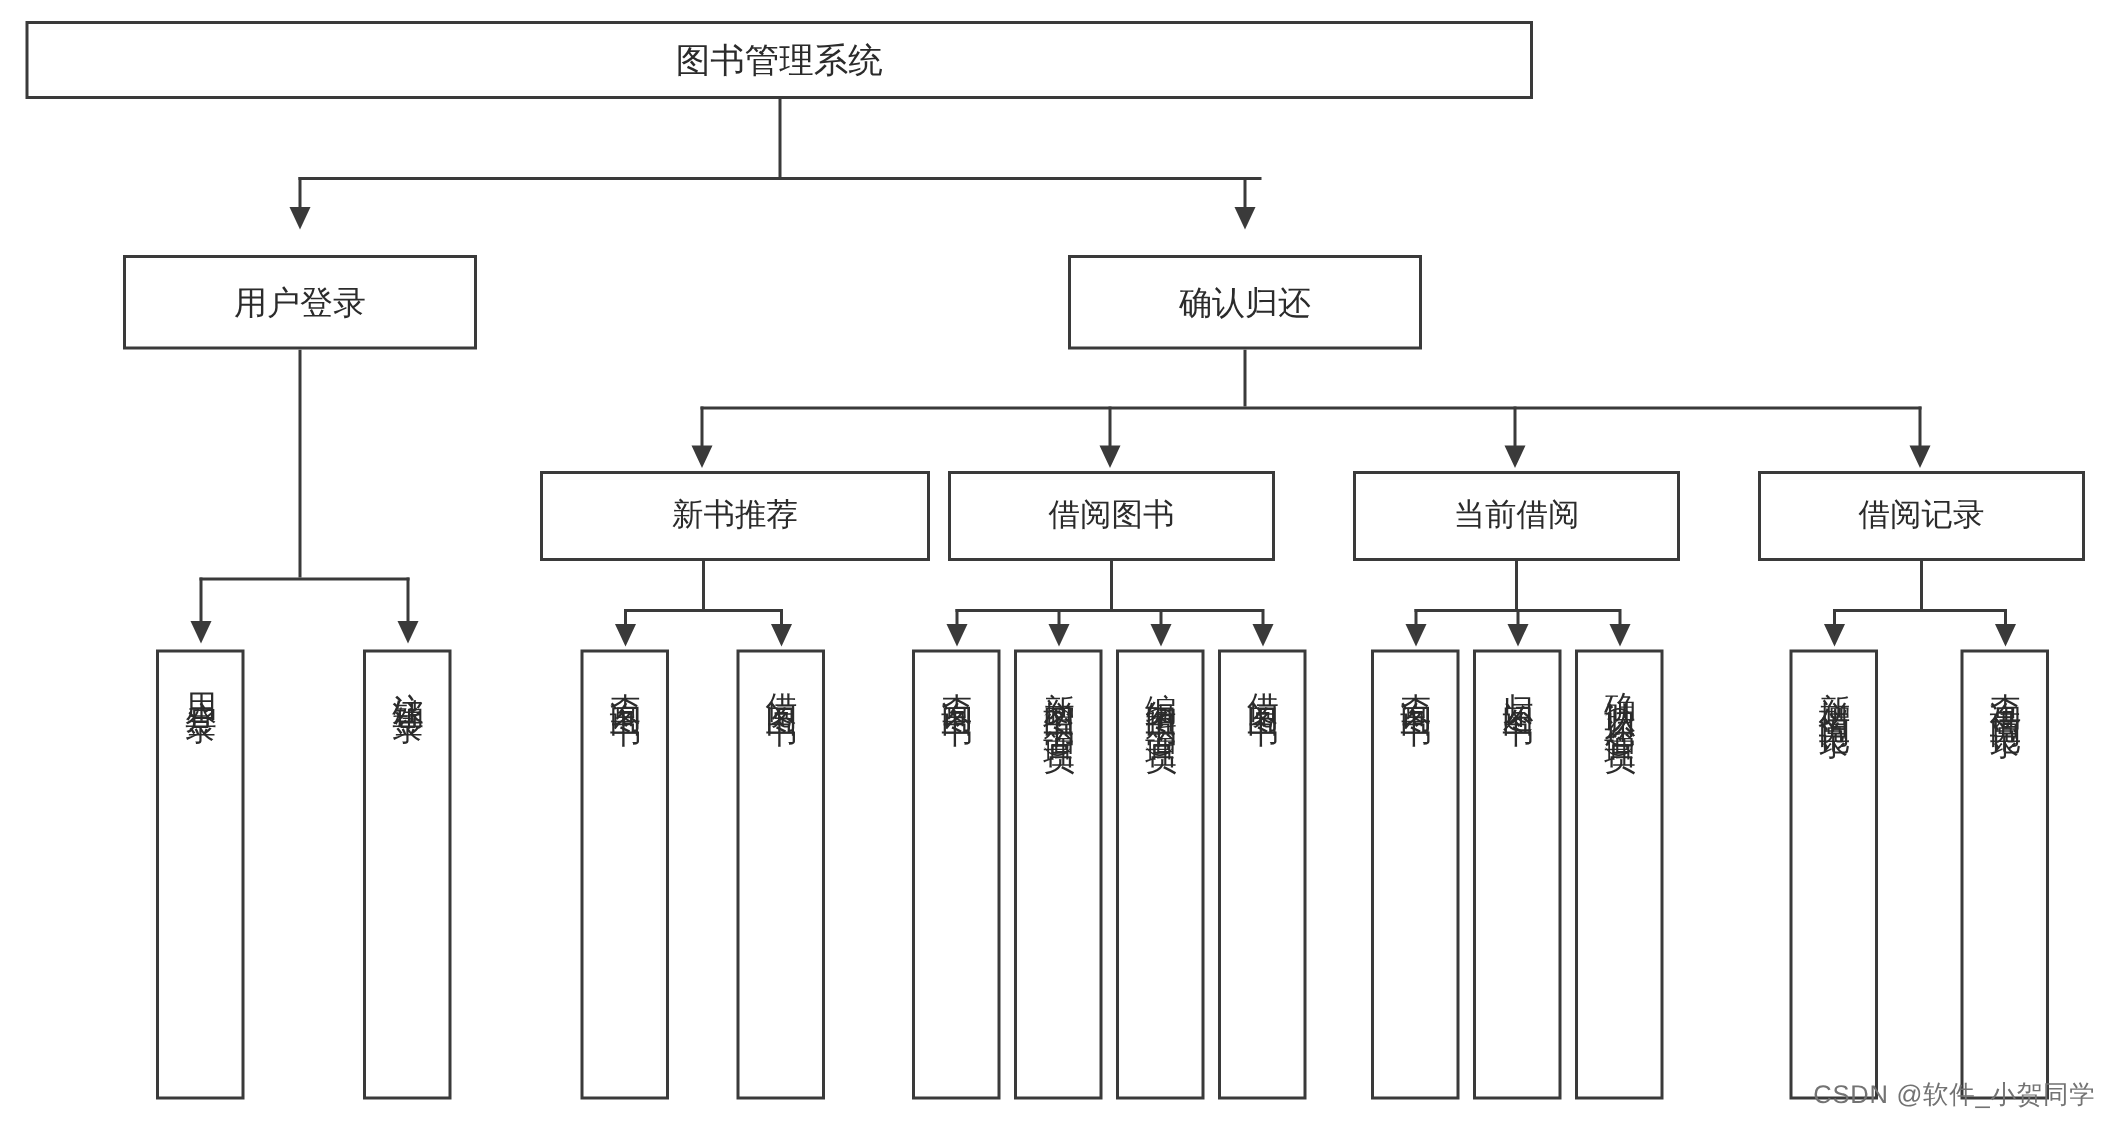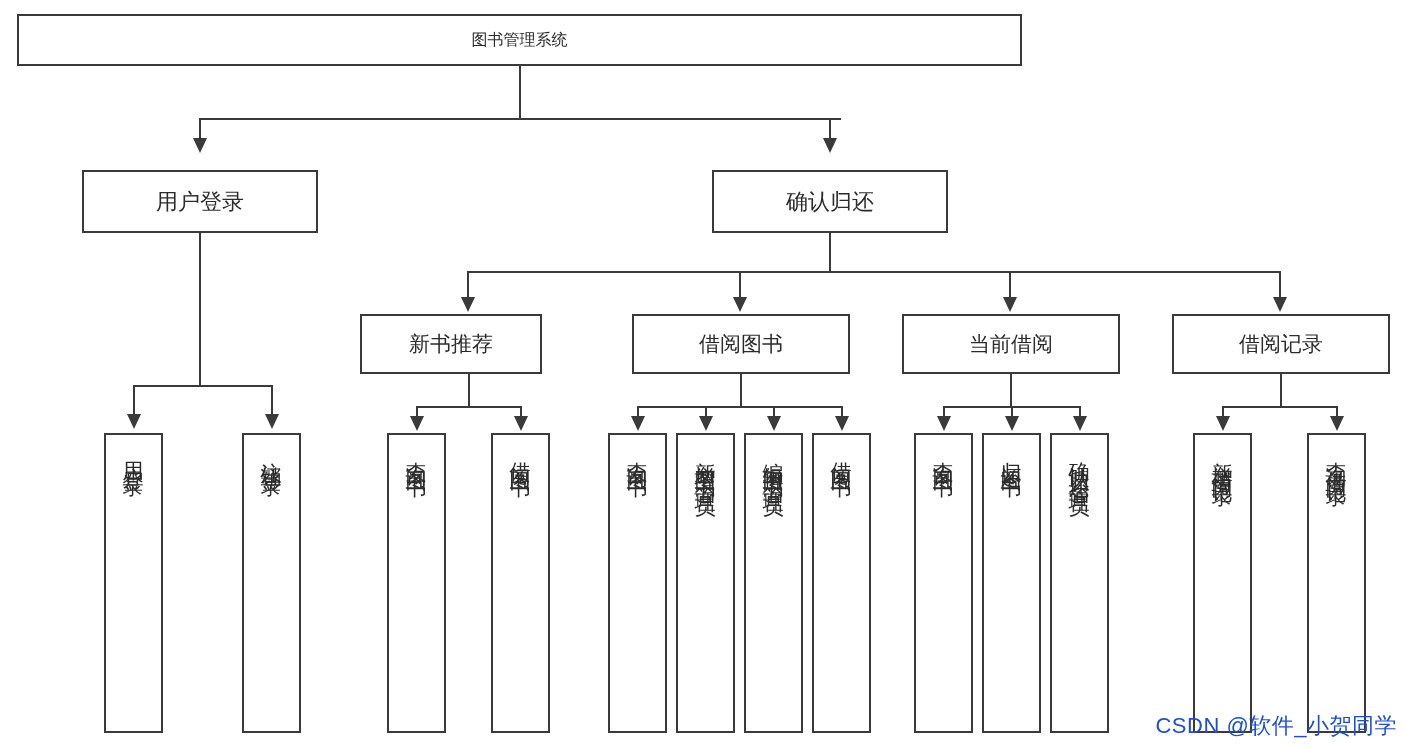--- a/index.html
+++ b/index.html
@@ -23,21 +23,21 @@
     border:2px solid #3a3a3a;
     display:flex;
     align-items:center;
     justify-content:center;
     color:#2b2b2b;
     text-align:center;
     line-height:1.25;
     z-index:3;
   }
   .node.root{
-    font-size:16px;
+    font-size:23px;
   }
   .node.l2{
     font-size:22px;
   }
   .node.l3{
     font-size:21px;
   }
   
   .node.leaf{
     font-size:21px;
@@ -67,22 +67,22 @@
     border-left:7px solid transparent;
     border-right:7px solid transparent;
     border-top:15px solid #3a3a3a;
     z-index:2;
   }
   
   #watermark{
     position:absolute;
     right:8px;
     bottom:6px;
-    font-size:22px;
-    color:#1d4ed8;
+    font-size:17px;
+    color:#737373;
     letter-spacing:0.5px;
     white-space:nowrap;
     z-index:5;
     font-family:"Liberation Sans","DejaVu Sans",sans-serif;
   }
 </style>
 </head>
 <body>
 
 <div id="canvas">
@@ -117,21 +117,21 @@
   <div class="line hline" style="left:467px;top:271px;width:814px;height:2px;"></div>
   <div class="line vline" style="left:467px;top:271px;width:2px;height:27px;"></div>
   <div class="arrow" style="left:461px;top:297px;"></div>
   <div class="line vline" style="left:739px;top:271px;width:2px;height:27px;"></div>
   <div class="arrow" style="left:733px;top:297px;"></div>
   <div class="line vline" style="left:1009px;top:271px;width:2px;height:27px;"></div>
   <div class="arrow" style="left:1003px;top:297px;"></div>
   <div class="line vline" style="left:1279px;top:271px;width:2px;height:27px;"></div>
   <div class="arrow" style="left:1273px;top:297px;"></div>
 
-  <div class="node l3" style="left:360px;top:314px;width:182px;height:60px;">
+  <div class="node l3" style="left:360px;top:314px;width:260px;height:60px;">
     <span>新书推荐</span>
   </div>
   <div class="node l3" style="left:632px;top:314px;width:218px;height:60px;">
     <span>借阅图书</span>
   </div>
   <div class="node l3" style="left:902px;top:314px;width:218px;height:60px;">
     <span>当前借阅</span>
   </div>
   <div class="node l3" style="left:1172px;top:314px;width:218px;height:60px;">
     <span>借阅记录</span>

